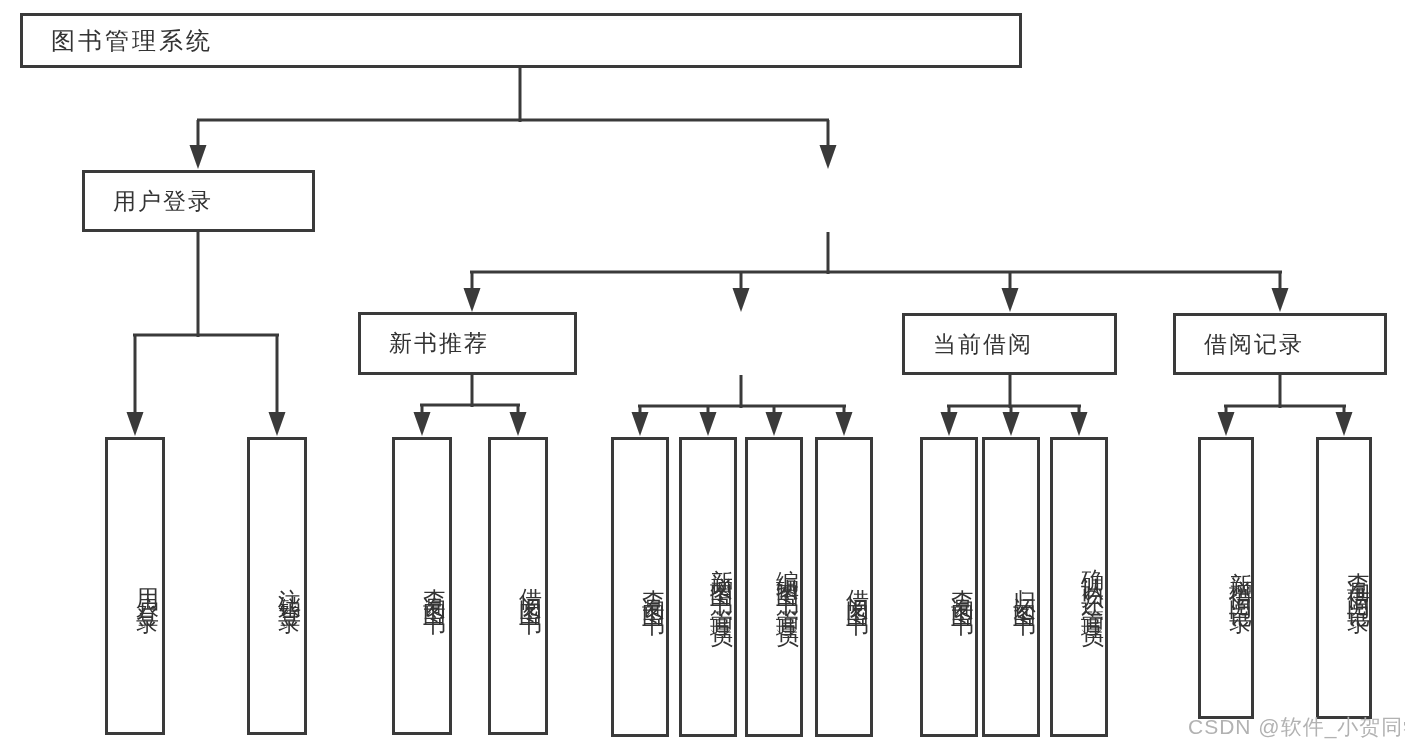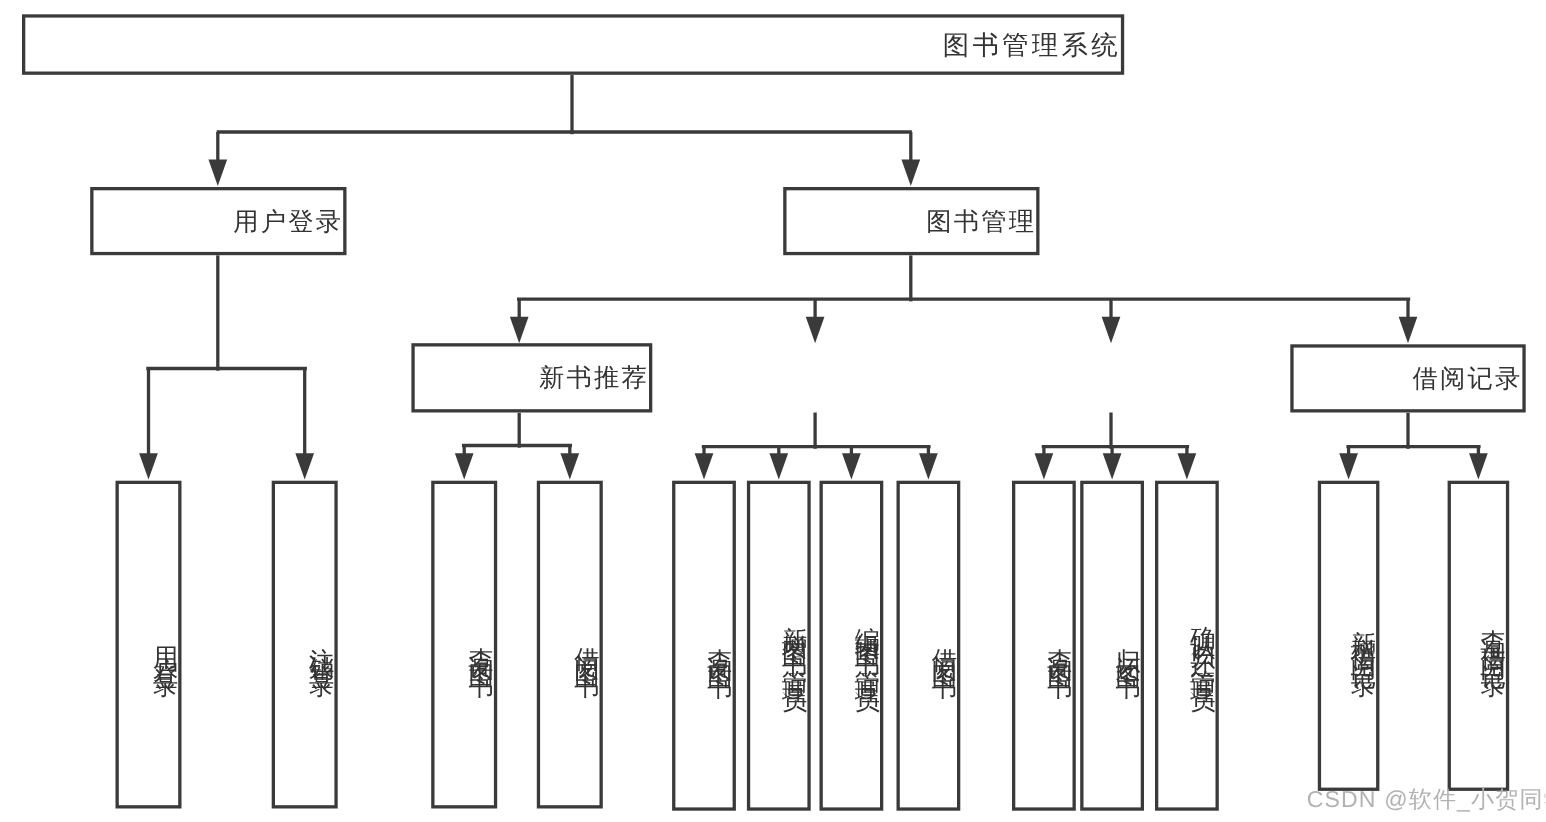--- a/index.html
+++ b/index.html
@@ -9,21 +9,21 @@
     background:#ffffff;
     font-family:"Liberation Sans","DejaVu Sans",sans-serif;
     overflow:hidden;
   }
   #connectors{position:absolute;left:0;top:0;}
   .box{
     position:absolute;
     background:#ffffff;
     border:3px solid #3a3a3a;
     box-sizing:border-box;
-    display:flex;align-items:center;justify-content:flex-end;
+    display:flex;align-items:center;justify-content:flex-start;padding-left:28px;
   }
   .hlabel{
     font-size:23px;letter-spacing:2px;color:#333333;white-space:nowrap;
   }
   .title .hlabel{font-size:24px;letter-spacing:3px;}
   .vbox .vlabel{
     writing-mode:vertical-rl;
     text-orientation:mixed;
     font-size:23px;
     letter-spacing:8px;
@@ -95,26 +95,26 @@
       <polygon points="1335.5,412 1352.5,412 1344,436" fill="#3a3a3a"></polygon>
     </svg>
 
   <div class="box title" style="left:20px;top:13px;width:1002px;height:55px">
     <span class="hlabel">图书管理系统</span>
   </div>
 
   <div class="box" style="left:82px;top:170px;width:233px;height:62px">
     <span class="hlabel">用户登录</span>
   </div>
-  <div class="box" style="left:712px;top:170px;width:233px;height:62px">
-    <span class="hlabel">图书管理</span>
+
+  <div class="box" style="left:358px;top:312px;width:219px;height:63px">
+    <span class="hlabel">新书推荐</span>
   </div>
-
-  <div class="box" style="left:374px;top:312px;width:219px;height:63px">
-    <span class="hlabel">新书推荐</span>
+  <div class="box" style="left:902px;top:313px;width:215px;height:62px">
+    <span class="hlabel">当前借阅</span>
   </div>
   <div class="box" style="left:1173px;top:313px;width:214px;height:62px">
     <span class="hlabel">借阅记录</span>
   </div>
 
   <div class="box vbox" style="left:105px;top:437px;width:60px;height:298px">
     <span class="vlabel">用户登录</span>
   </div>
   <div class="box vbox" style="left:247px;top:437px;width:60px;height:298px">
     <span class="vlabel">注销登录</span>

